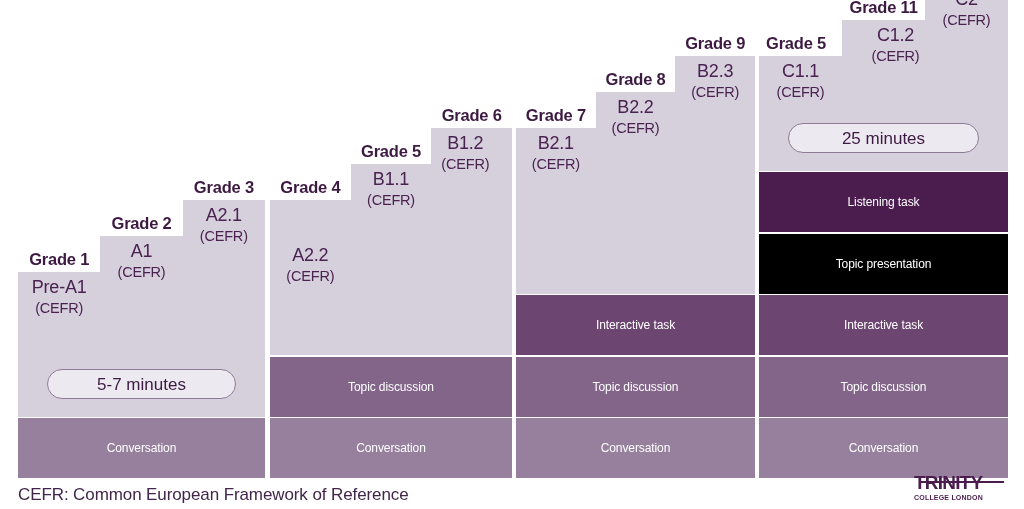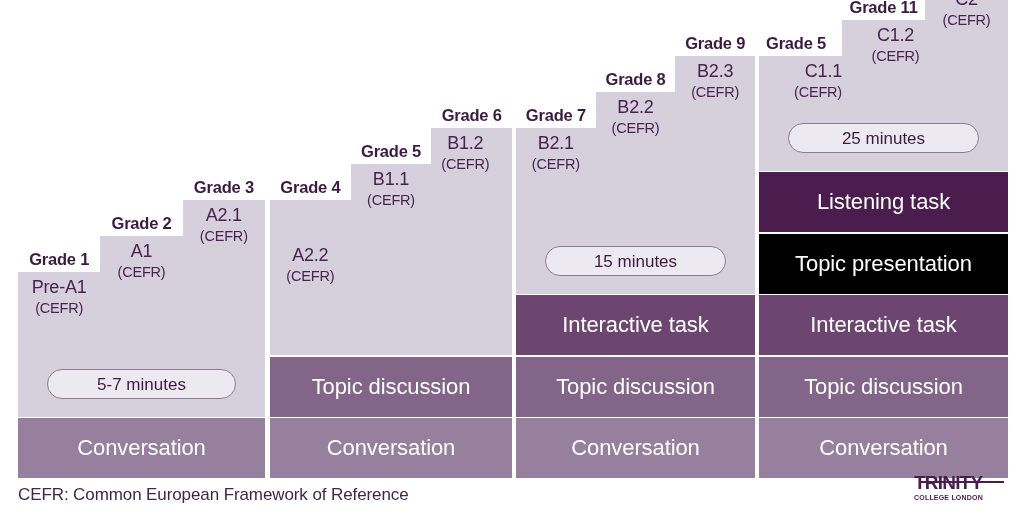--- a/index.html
+++ b/index.html
@@ -63,21 +63,21 @@
     height:30px;
     text-align:center;
     white-space:nowrap;
     box-sizing:border-box;
   }
 
   
   .band{
     position:absolute;
     color:#ffffff;
-    font-size:22px;
+    font-size:12px;
     display:flex;
     align-items:center;
     justify-content:center;
     white-space:nowrap;
     box-sizing:border-box;
     letter-spacing:-0.1px;
   }
 
   
   .caption{
@@ -178,31 +178,30 @@
     <div class="gradelabel" style="top: 66px; left: 598.5px;">Grade 8</div>
     <div class="cefr" style="left: 595.667px; width: 79.6667px; top: 96px;">
       <span class="lvl">B2.2</span>
       <span class="sub">(CEFR)</span>
     </div>
     <div class="gradelabel" style="top: 30px; left: 678.167px;">Grade 9</div>
     <div class="cefr" style="left: 675.333px; width: 79.6667px; top: 60px;">
       <span class="lvl">B2.3</span>
       <span class="sub">(CEFR)</span>
     </div>
-    <div class="pill" style="width: 181px; left: 545px; top: 245.5px;">15 minutes</div>
     <div class="band" style="left: 759px; width: 249px; top: 172px; height: 60px; background: rgb(74, 29, 78);">Listening task</div>
     <div class="band" style="left: 759px; width: 249px; top: 233.5px; height: 60px; background: #000000;">Topic presentation</div>
     <div class="band" style="left: 759px; width: 249px; top: 295px; height: 60px; background: rgb(109, 69, 113);">Interactive task</div>
     <div class="band" style="left: 759px; width: 249px; top: 356.5px; height: 60px; background: rgb(131, 101, 138);">Topic discussion</div>
     <div class="band" style="left: 759px; width: 249px; top: 418px; height: 60px; background: rgb(150, 128, 158);">Conversation</div>
     <div class="step" style="left: 759px; width: 249px; top: 56px; height: 114.5px; background: rgb(214, 208, 221);"></div>
     <div class="step" style="left: 842px; width: 166px; top: 20px; height: 150.5px; background: rgb(214, 208, 221);"></div>
     <div class="step" style="left: 925px; width: 83px; top: -16px; height: 186.5px; background: rgb(214, 208, 221);"></div>
     <div class="gradelabel" style="top: 30px; left: 759px;">Grade 5</div>
-    <div class="cefr" style="left: 759px; width: 83px; top: 60px; text-align: right;">
+    <div class="cefr" style="left: 759px; width: 83px; top: 60px;">
       <span class="lvl">C1.1</span>
       <span class="sub">(CEFR)</span>
     </div>
     <div class="gradelabel" style="top: -6px; left: 842.5px;">Grade 11</div>
     <div class="cefr" style="left: 842px; width: 83px; top: 24px; margin-left: 12px;">
       <span class="lvl">C1.2</span>
       <span class="sub">(CEFR)</span>
     </div>
     <div class="cefr" style="left: 925px; width: 83px; top: -12px;">
       <span class="lvl">C2</span>

